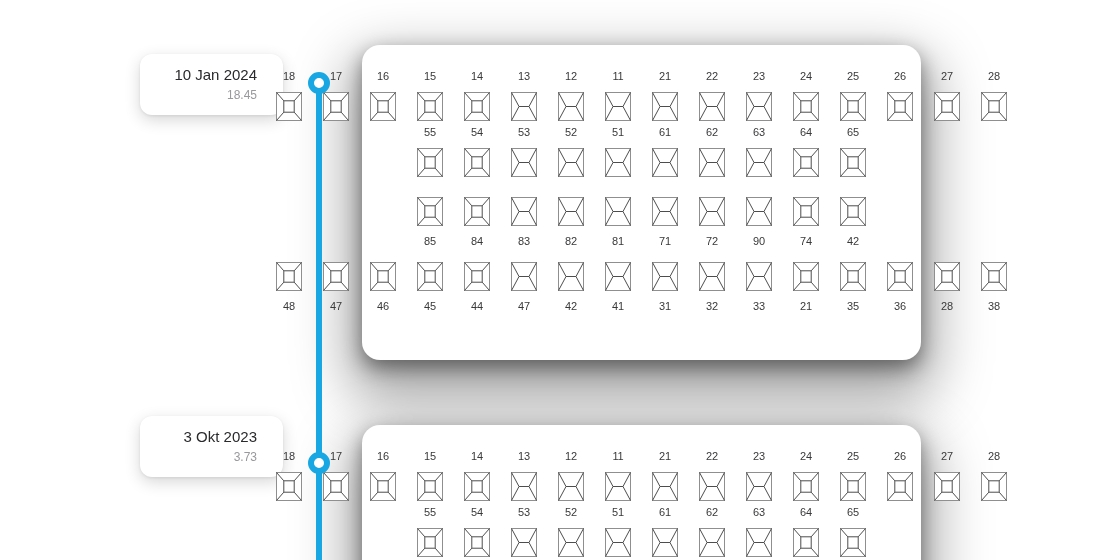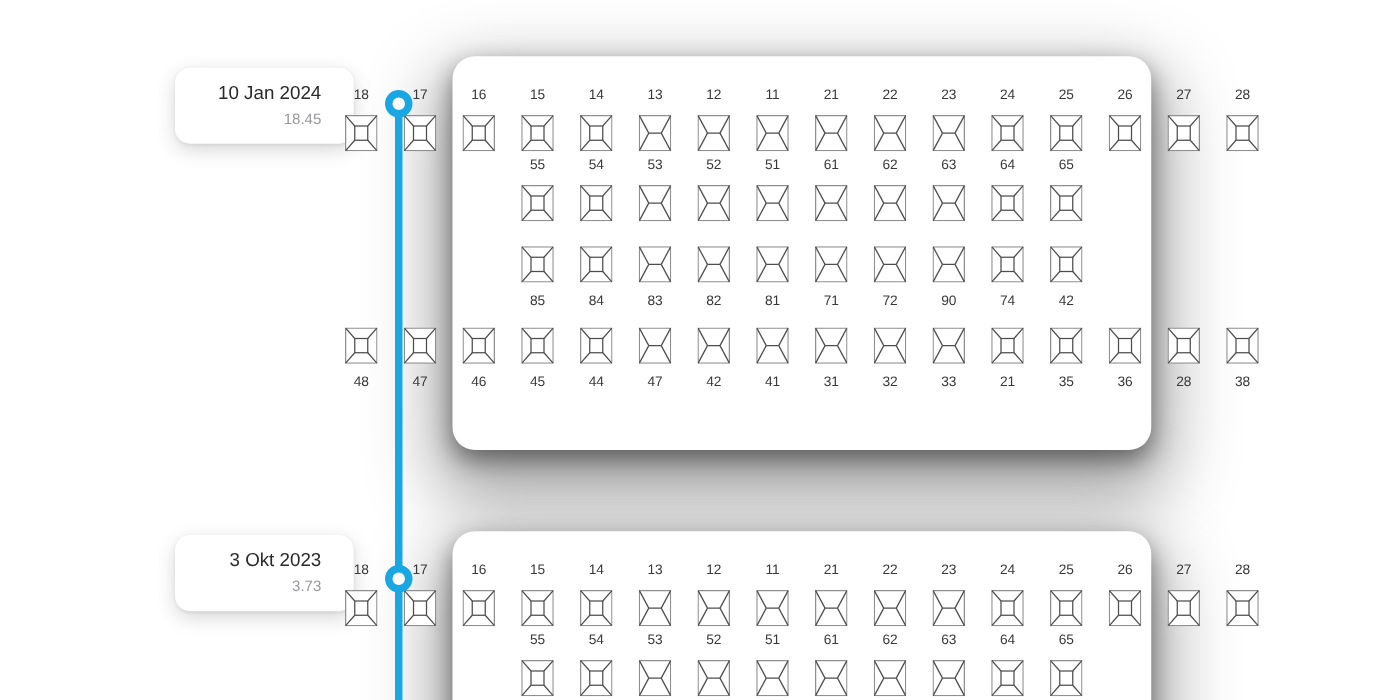--- a/index.html
+++ b/index.html
@@ -25,21 +25,21 @@
 
   
   .date-card{
     position:absolute;left:140px;width:143px;height:61px;background:#ffffff;
     border-radius:12px;box-sizing:border-box;padding:0 26px;
     display:flex;flex-direction:column;justify-content:center;align-items:flex-end;
     text-align:right;z-index:2;
     box-shadow:0 1px 3px rgba(0,0,0,.08), 0 5px 16px rgba(0,0,0,.16);
   }
   .date-card.d0{top:54px;}
-  .date-card.d1{top:428px;}
+  .date-card.d1{top:416px;}
   .date-card .date{font-size:15px;line-height:20px;color:#2a2a2d;}
   .date-card .time{font-size:12px;line-height:20px;color:#98989d;}
 
   
   .chart-card{
     position:absolute;left:362px;width:559px;height:315px;background:#ffffff;
     border-radius:18px;z-index:2;
     box-shadow:0 8px 20px rgba(0,0,0,.45), 0 25px 55px 14px rgba(0,0,0,.35);
   }
   .chart-card.c0{top:45px;}

